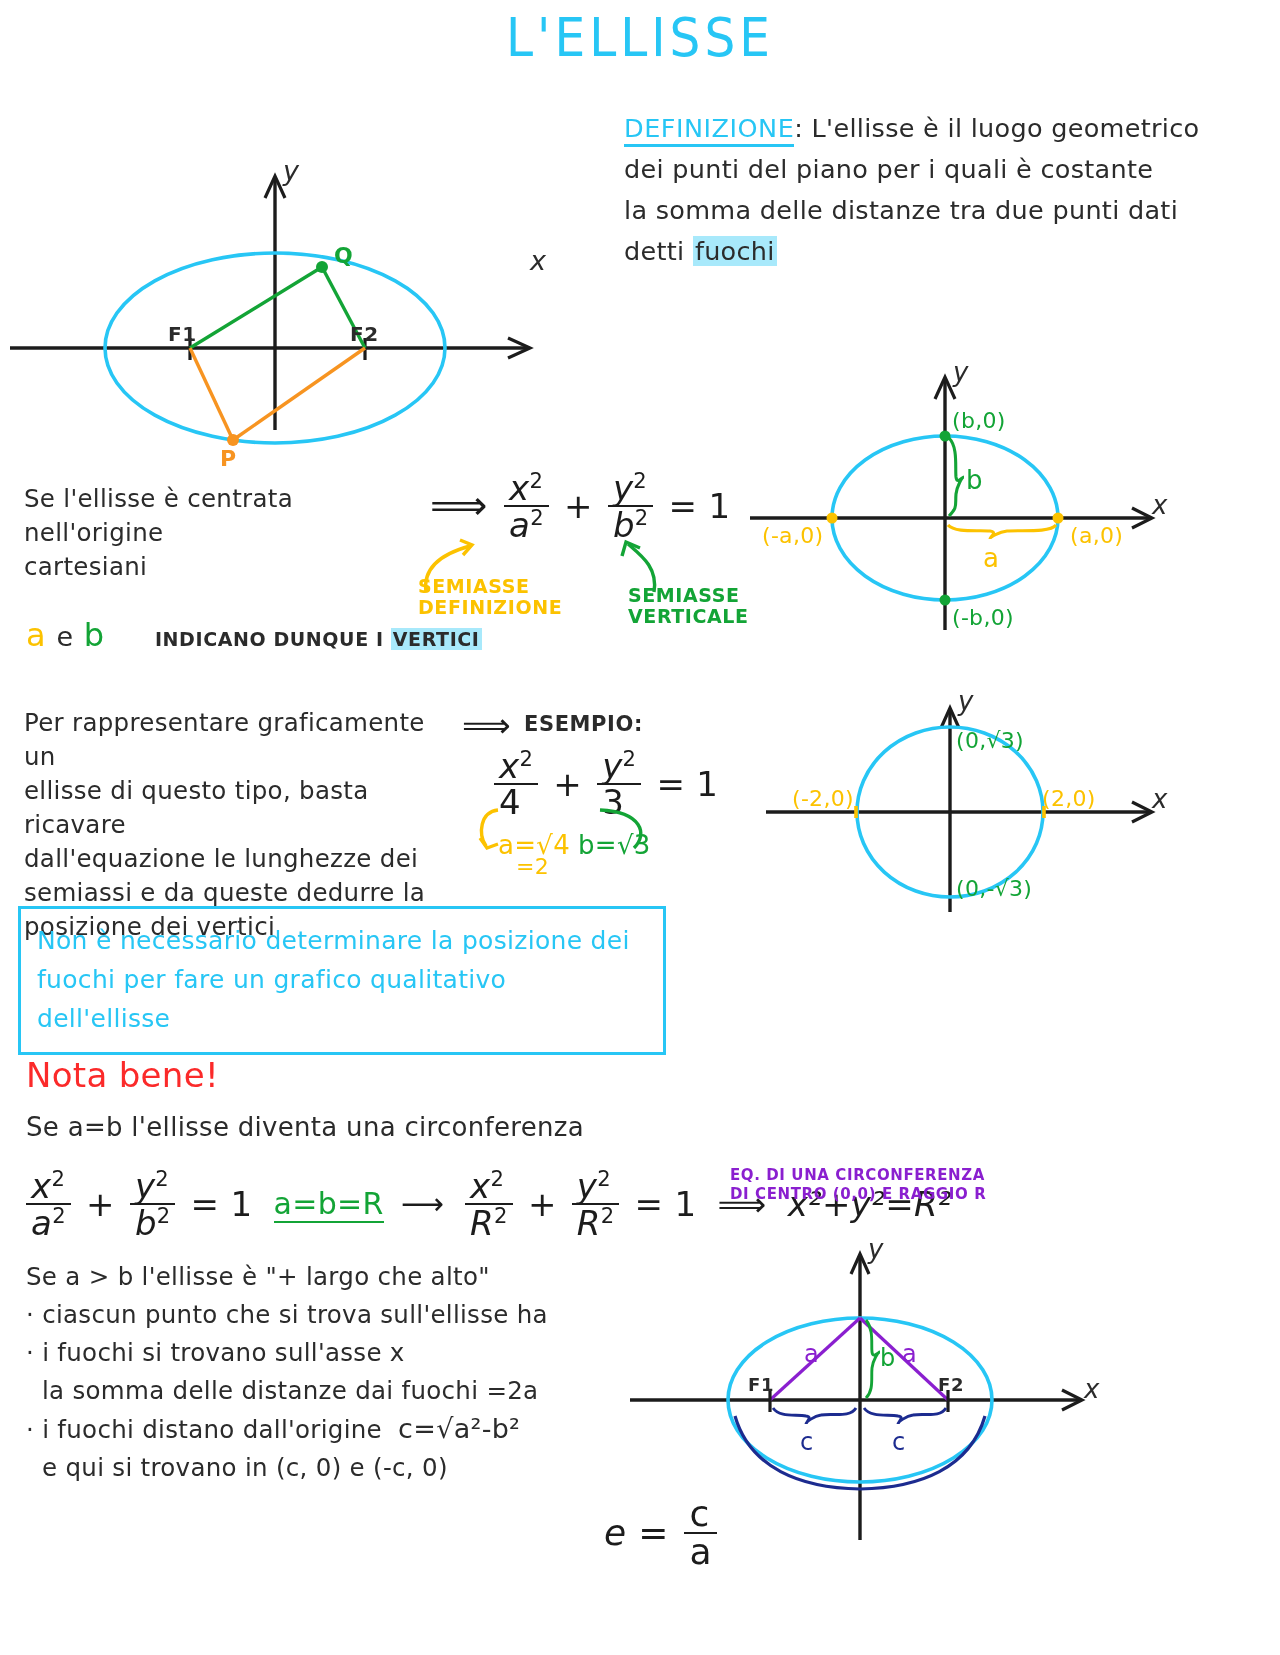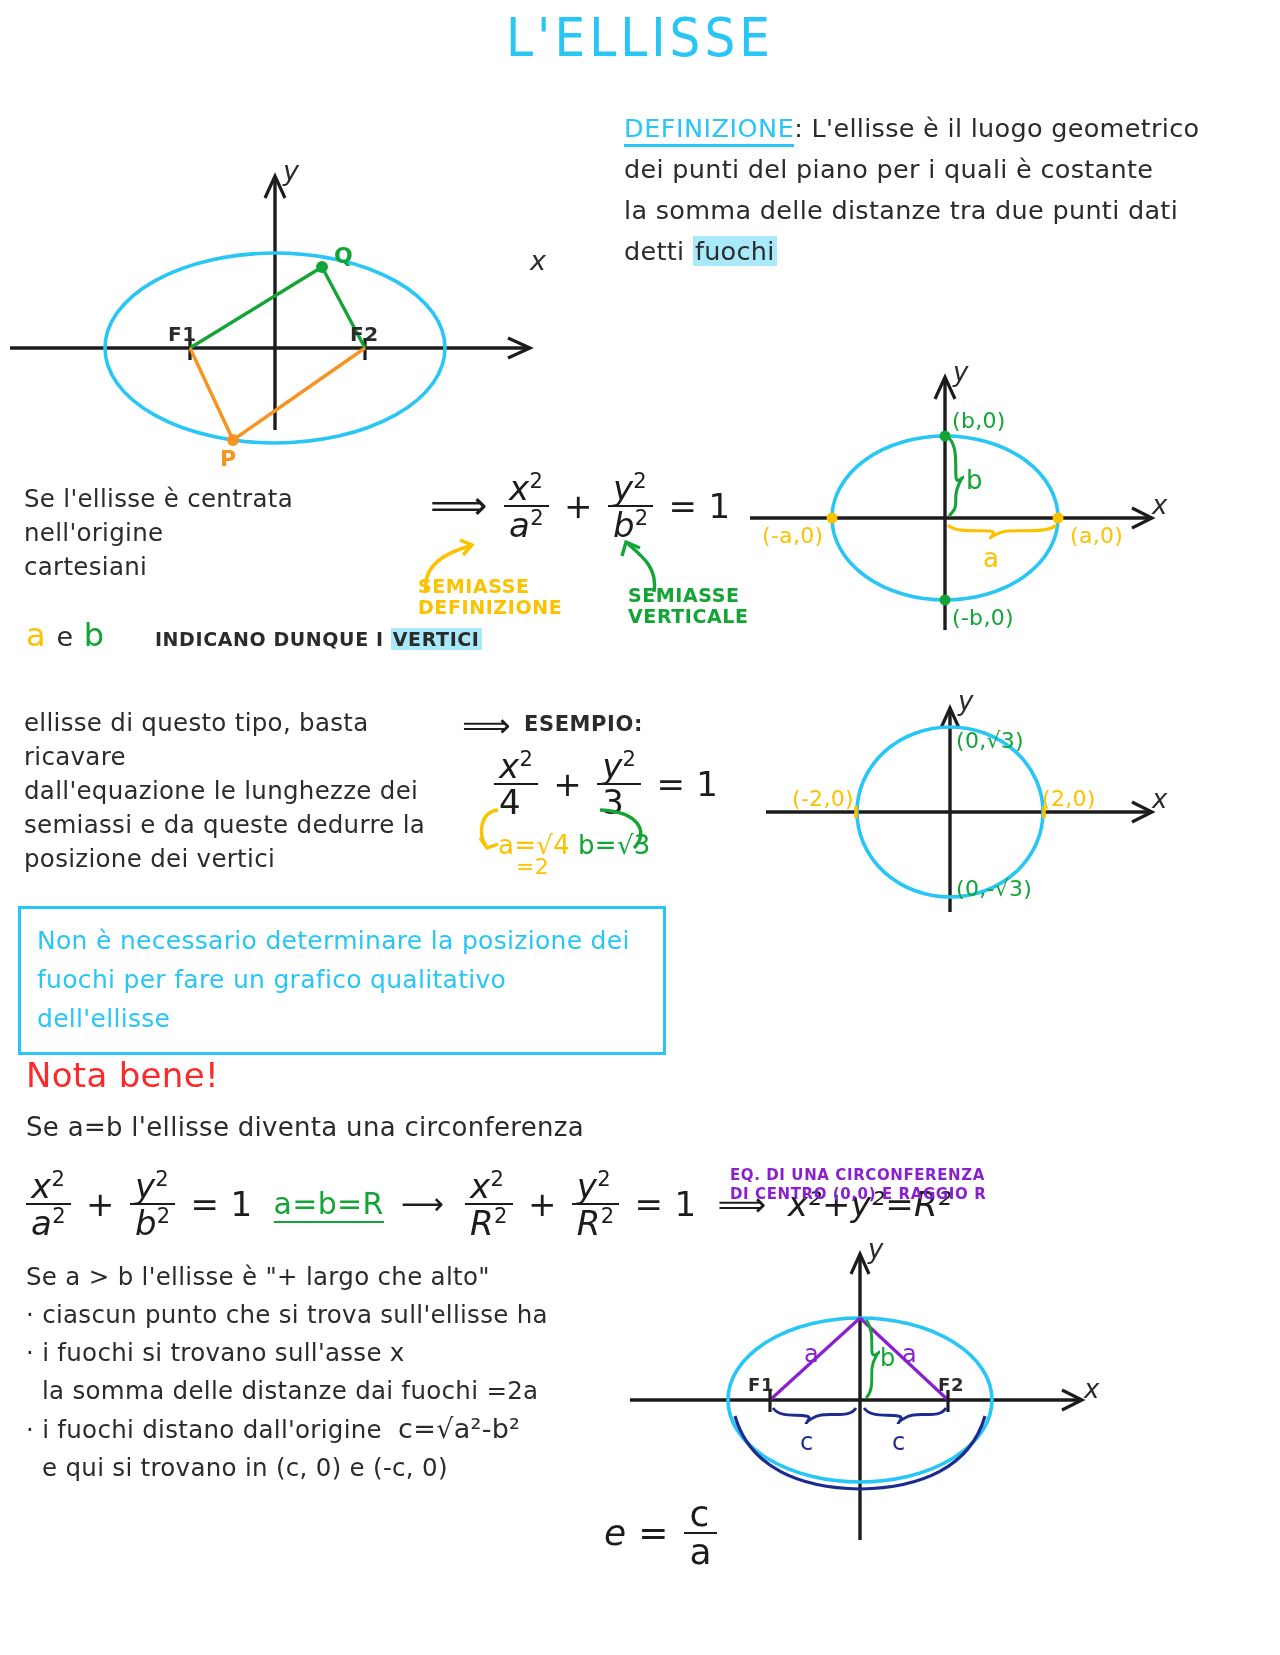--- a/index.html
+++ b/index.html
@@ -213,20 +213,21 @@
   <div class="abs hand" style="top:2px; left:213px; font-size:26px; font-style:italic;">y</div>
   <div class="abs hand green" style="top:53px; left:212px; font-size:22px;">(b,0)</div>
   <div class="abs hand green" style="top:250px; left:212px; font-size:22px;">(-b,0)</div>
   <div class="abs hand yellow" style="top:168px; left:22px; font-size:22px;">(-a,0)</div>
   <div class="abs hand yellow" style="top:168px; left:330px; font-size:22px;">(a,0)</div>
   <div class="abs hand green" style="top:110px; left:226px; font-size:26px;">b</div>
   <div class="abs hand yellow" style="top:188px; left:243px; font-size:26px;">a</div>
 </div>
 
 <div class="abs hand para" style="top:706px; left:24px; width:420px;">
+  <div>Per rappresentare graficamente un</div>
   <div>ellisse di questo tipo, basta ricavare</div>
   <div>dall'equazione le lunghezze dei</div>
   <div>semiassi e da queste dedurre la</div>
   <div>posizione dei vertici</div>
 </div>
 
 <div class="abs hand math" style="top:708px; left:462px; font-size:34px;">⟹</div>
 <div class="abs hand marker" style="top:712px; left:524px; font-size:21px;">ESEMPIO:</div>
 
 <div class="abs hand math" style="top:748px; left:490px; font-size:34px;">

